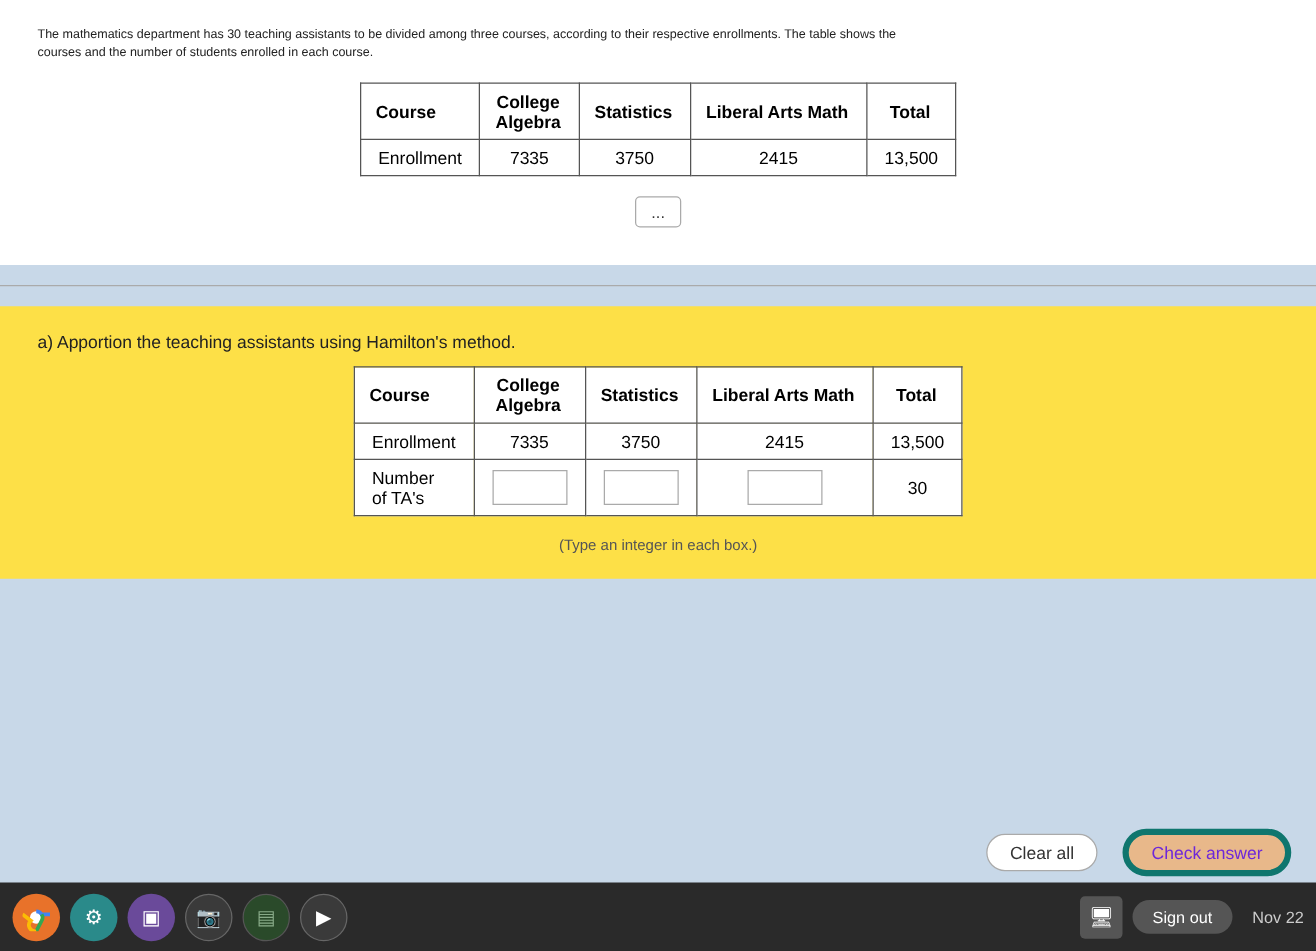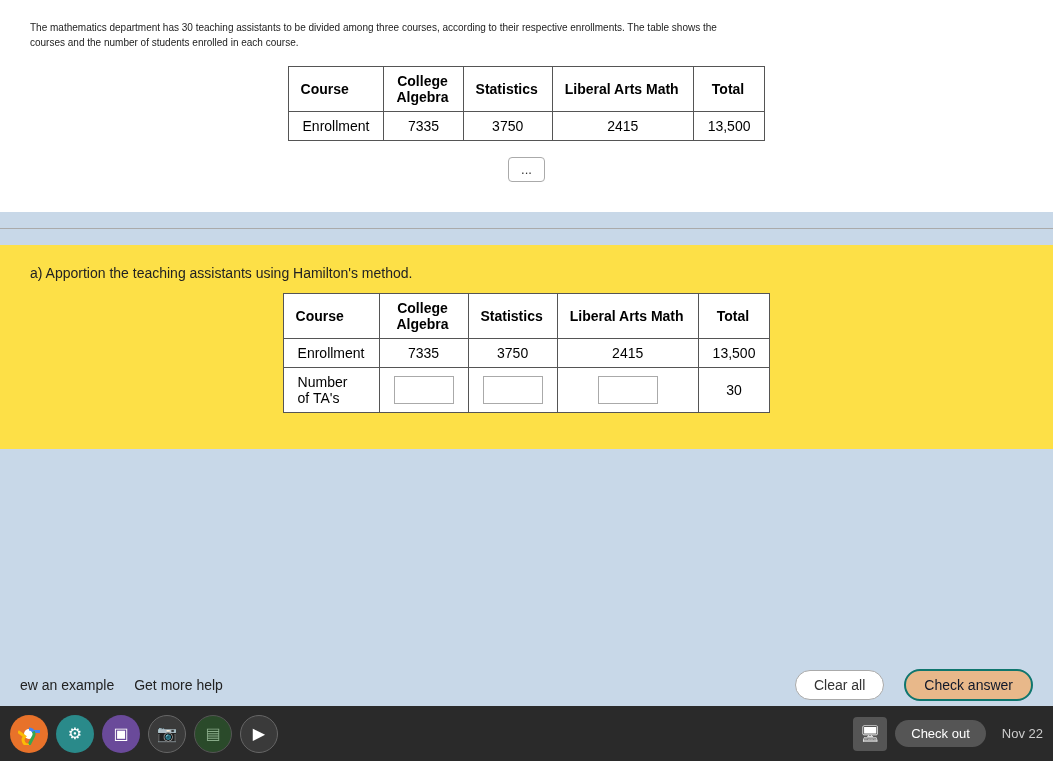--- a/index.html
+++ b/index.html
@@ -115,26 +115,26 @@
       border-radius: 20px;
       padding: 6px 18px;
       font-size: 14px;
       cursor: pointer;
       color: #333;
       text-align: center;
     }
 
     .check-answer-btn {
       background: #e8b88a;
-      border: 2px solid #0f766e;
+      border: 5px solid #0f766e;
       border-radius: 20px;
       padding: 6px 18px;
       font-size: 14px;
       cursor: pointer;
-      color: #0f172a;
+      color: #6d28d9;
     }
 
     .taskbar {
       position: absolute;
       bottom: 0;
       left: 0;
       right: 0;
       height: 55px;
       background: #2a2a2a;
       display: flex;
@@ -270,27 +270,24 @@
           <input class="input-cell" type="text" style="">
         </td>
         <td>
           <input class="input-cell" type="text" style="">
         </td>
         <td>30</td>
       </tr>
     </tbody>
   </table>
 
+  <p class="hint-text">(Type an integer in each box.)</p>
 </div>
 
 <div class="bottom-bar">
-  <div class="bottom-links">
-    <button class="link-btn">ew an example</button>
-    <button class="link-btn">Get more help</button>
-  </div>
   <div class="spacer"></div>
   <button class="clear-all-btn">Clear all</button>
   <button class="check-answer-btn">Check answer</button>
 </div>
 
 <div class="taskbar">
   <div class="taskbar-icon orange">
     <svg width="22" height="22" viewBox="0 0 22 22">
       <circle cx="11" cy="11" r="5" fill="white"></circle>
       <path d="M11 6 A5 5 0 0 1 15.33 8.5 L22 8.5" stroke="#4285F4" stroke-width="3" fill="none"></path>
@@ -310,15 +307,15 @@
   <div class="taskbar-icon green-dark">
     <span style="color:#8a8; font-size:16px;">▤</span>
   </div>
   <div class="taskbar-icon play">
     <span style="color:white; font-size:16px;">▶</span>
   </div>
   <div class="taskbar-spacer"></div>
   <div class="monitor-icon">
     <span style="font-size:16px;">🖥</span>
   </div>
-  <button class="sign-out-btn">Check out</button>
+  <button class="sign-out-btn">Sign out</button>
   <span class="date-label">Nov 22</span>
 </div>
 
 </body></html>

